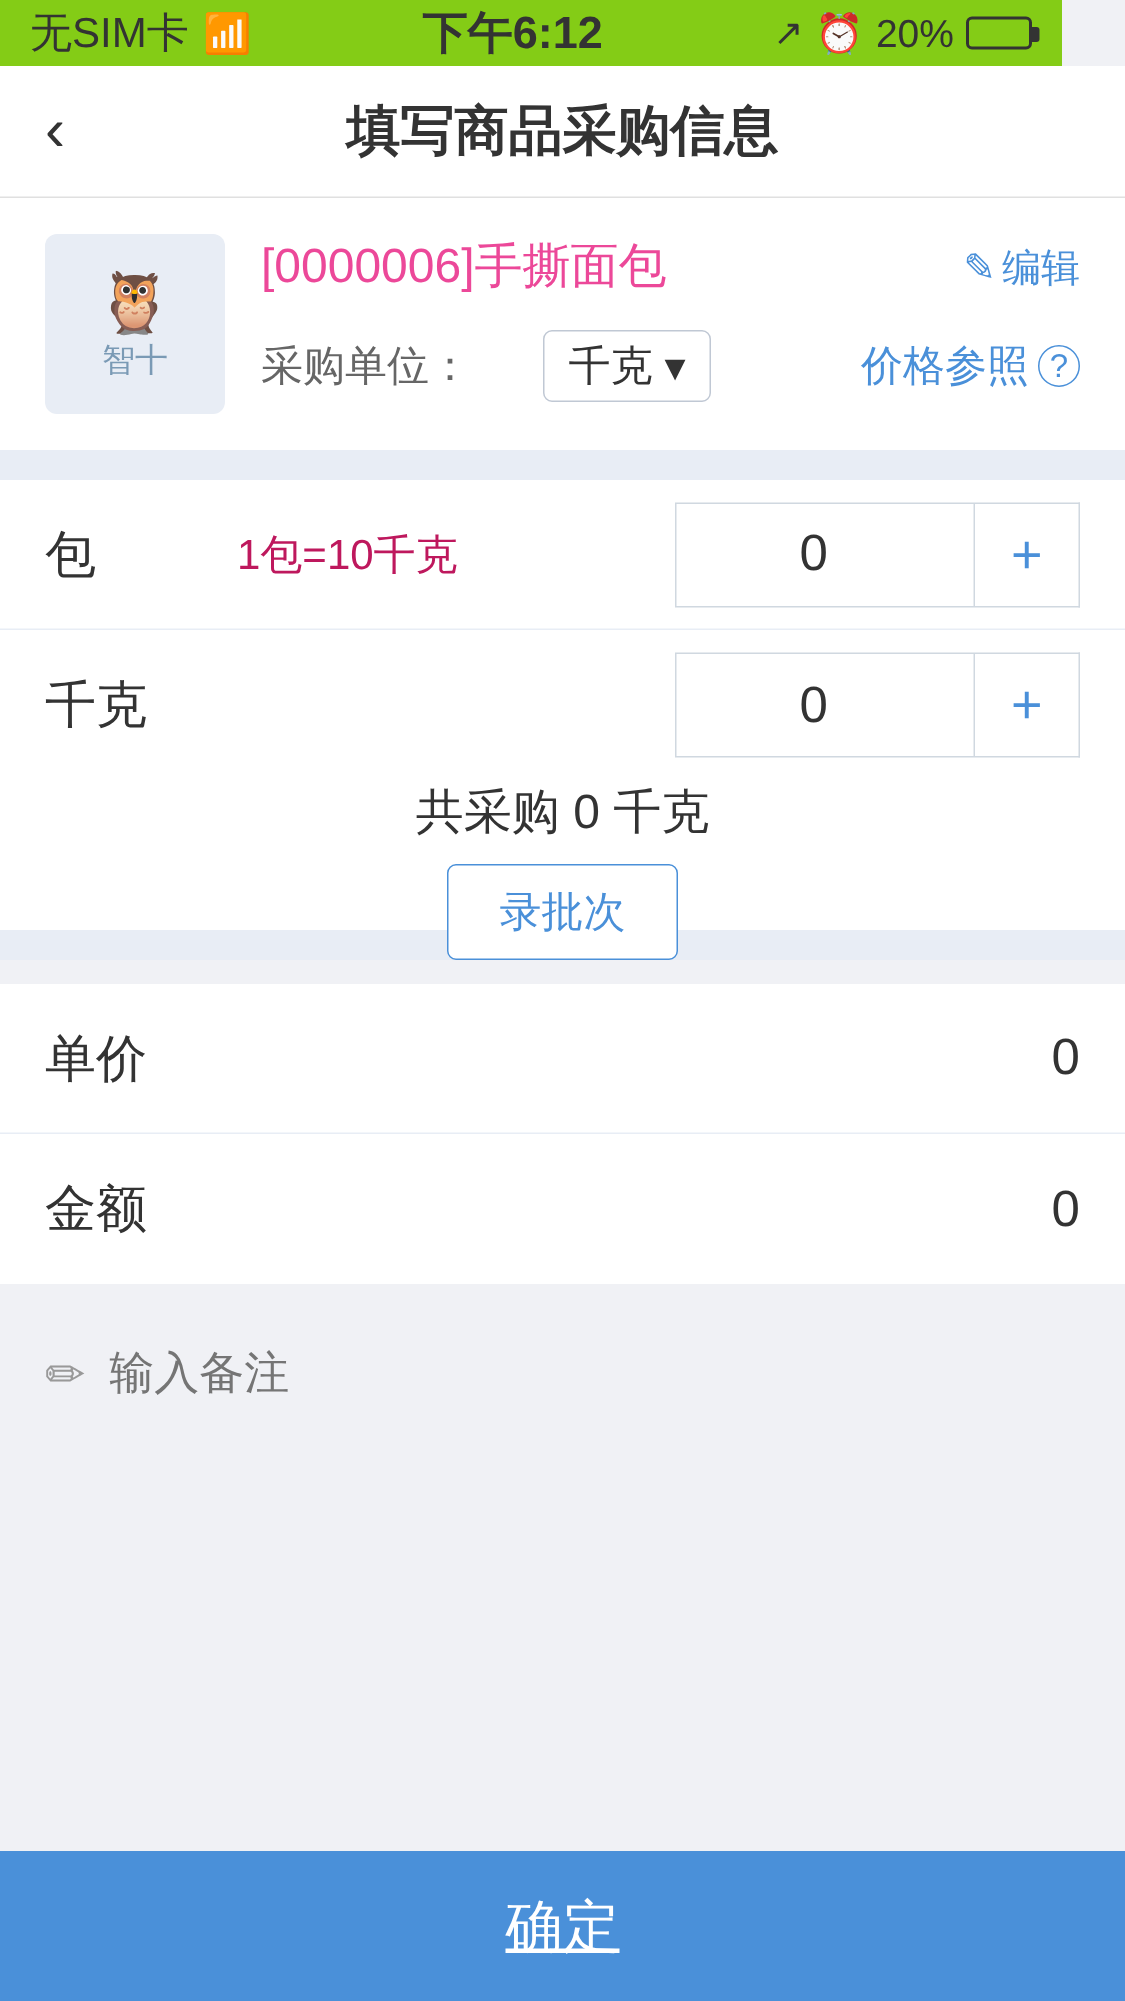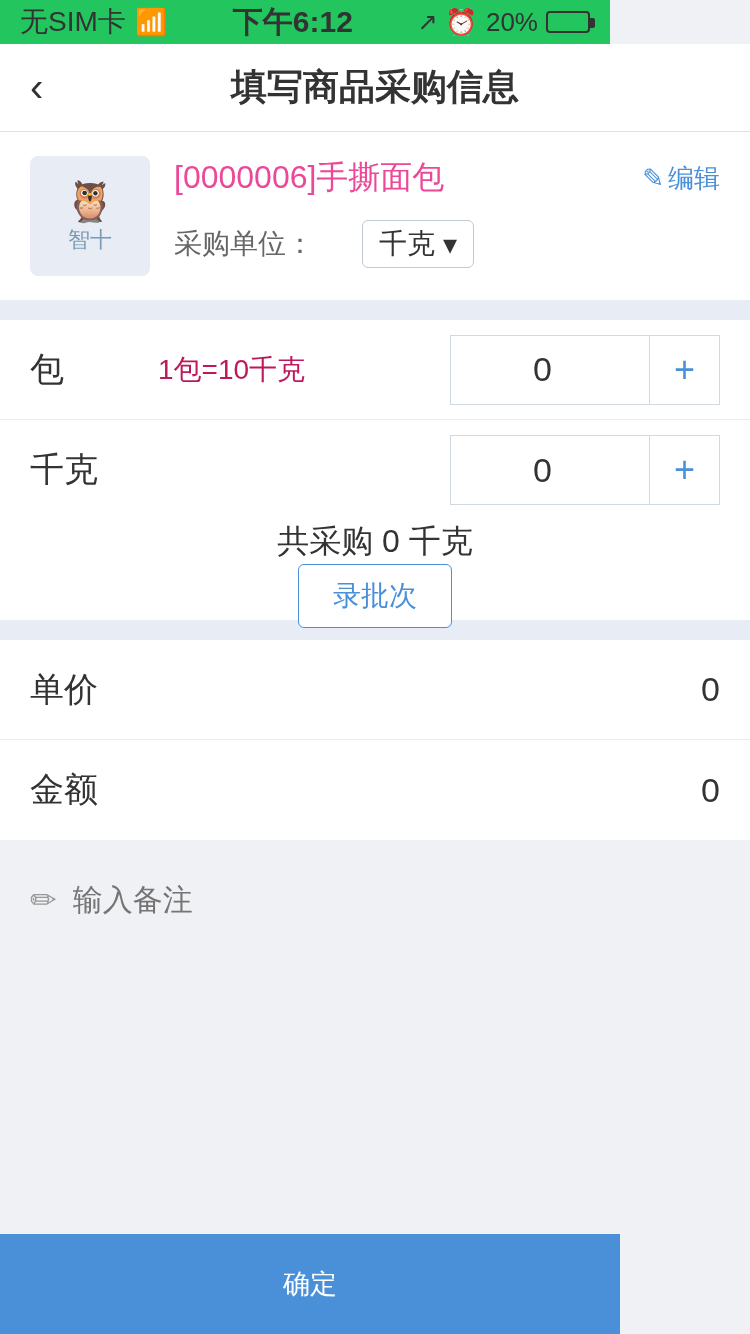--- a/index.html
+++ b/index.html
@@ -8,23 +8,23 @@
       width: 750px;
       min-height: 1334px;
       font-family: -apple-system, "PingFang SC", "Helvetica Neue", Arial, sans-serif;
       background: #f0f1f5;
       font-size: 32px;
       color: #333;
     }
 
     
     .status-bar {
-      width: 610px;
+      width: 708px;
       height: 44px;
-      background: #22c55e;
+      background: #84cc16;
       display: flex;
       align-items: center;
       justify-content: space-between;
       padding: 0 20px;
       font-size: 28px;
       font-weight: 500;
     }
     .status-left { display: flex; align-items: center; gap: 10px; }
     .status-center { font-size: 30px; font-weight: 600; }
     .status-right { display: flex; align-items: center; gap: 8px; font-size: 26px; }
@@ -225,26 +225,27 @@
     }
     .total-text { font-size: 32px; color: #333; }
     .record-btn {
       border: 1px solid #4a90d9;
       border-radius: 6px;
       padding: 12px 34px;
       font-size: 28px;
       color: #4a90d9;
       background: #fff;
       cursor: pointer;
+      margin-top: 12px;
     }
 
     
     .price-section {
       background: #fff;
-      margin-top: 0;
+      margin-top: 16px;
     }
     .price-row {
       display: flex;
       align-items: center;
       justify-content: space-between;
       padding: 0 30px;
       height: 100px;
       border-bottom: 1px solid #e8edf5;
     }
     .price-row:last-child { border-bottom: none; }
@@ -275,31 +276,32 @@
       background: #f0f1f5;
       flex: 1;
       min-height: 300px;
     }
 
     
     .confirm-btn {
       position: fixed;
       bottom: 0;
       left: 0;
-      width: 620px;
+      width: 750px;
       height: 100px;
       background: #4a90d9;
       color: #fff;
-      font-size: 27px;
+      font-size: 38px;
       font-weight: 500;
       border: none;
       cursor: pointer;
       display: flex;
       align-items: center;
       justify-content: center;
+      text-decoration: underline;
     }
 
     
     .wifi-icon {
       display: inline-block;
       font-size: 26px;
     }
     
     .loc-icon { font-size: 24px; }
   </style>
@@ -343,20 +345,24 @@
       </span>
     </div>
     <div class="unit-row">
       <div style="display:flex;align-items:center;gap:48px;">
         <span class="unit-label">采购单位：</span>
         <div class="unit-select">
           <span>千克</span>
           <span>▾</span>
         </div>
       </div>
+      <div class="price-ref">
+        <span>价格参照</span>
+        <span style="border:1px solid #4a90d9;border-radius:50%;width:28px;height:28px;display:inline-flex;align-items:center;justify-content:center;font-size:22px;">?</span>
+      </div>
     </div>
   </div>
 </div>
 
 <div class="divider-bar"></div>
 
 <div class="input-section">
 
   <div class="input-row">
     <span class="input-label">包</span>

